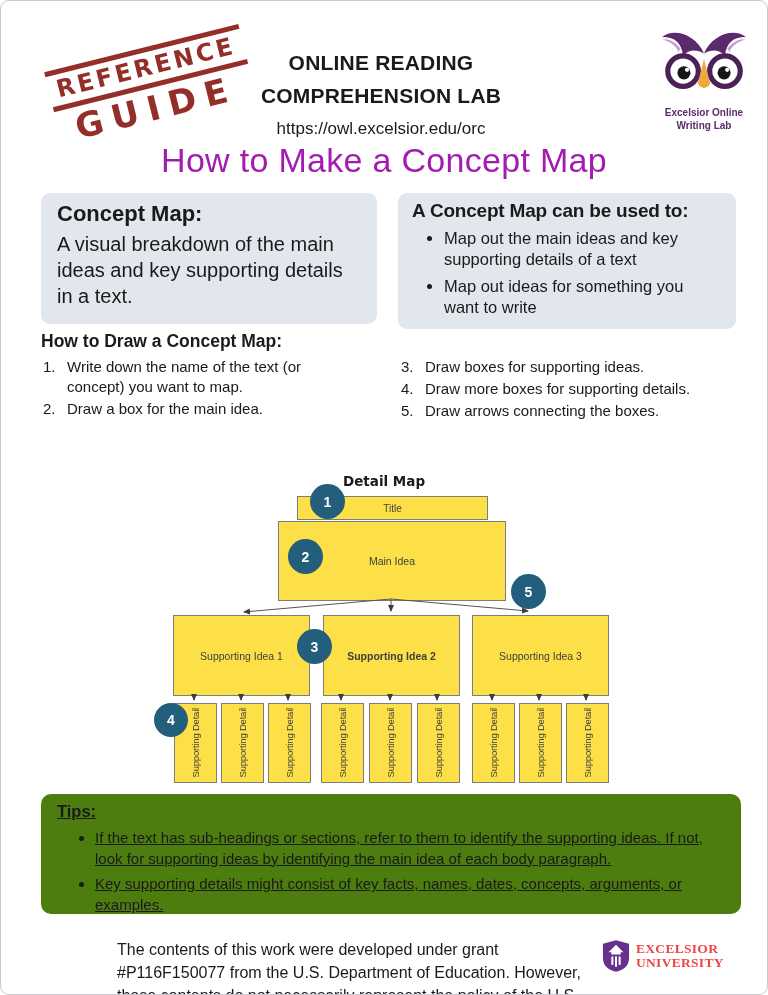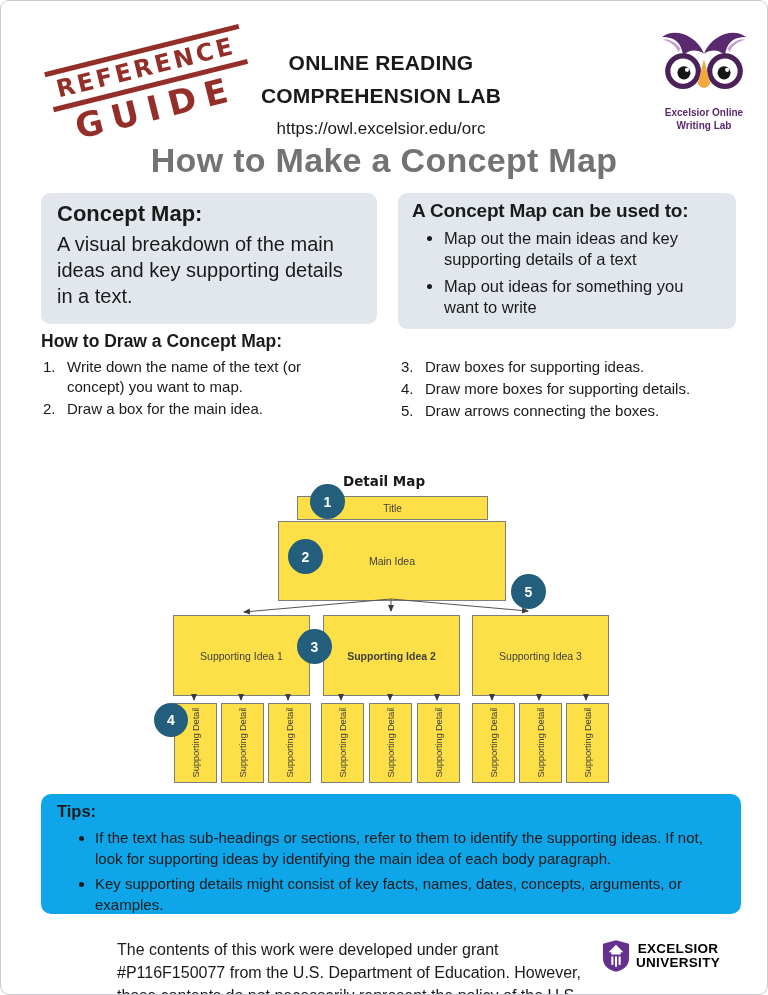--- a/index.html
+++ b/index.html
@@ -23,21 +23,21 @@
 
   .org-block { position:absolute; left:180px; top:46px; width:400px; text-align:center; }
   .org-line { font-size:21px; font-weight:bold; line-height:1.55; letter-spacing:0.2px; }
   .org-url  { font-size:17px; margin-top:7px; }
 
   .owl-wrap { position:absolute; left:646px; top:28px; width:114px; text-align:center; }
   .owl-caption { font-size:10px; color:#5b2a6e; line-height:1.25; margin-top:2px; font-weight:bold; }
 
   .main-title {
     position:absolute; left:0; top:140px; width:100%; text-align:center;
-    font-size:34px; font-weight:bold; color:#737373; letter-spacing:0.3px;
+    font-size:34px; font-weight:normal; color:#a21caf; letter-spacing:0.3px;
   }
 
   
   .box { position:absolute; background:#e2e7ed; border-radius:9px; box-sizing:border-box; }
   .def-box { left:40px; top:192px; width:336px; height:131px; padding:8px 16px; }
   .def-box h2 { margin:0 0 5px; font-size:22px; }
   .def-box p  { margin:0; font-size:20px; line-height:1.29; }
   .uses-box { left:397px; top:192px; width:338px; height:136px; padding:7px 14px; }
   .uses-box h2 { margin:0; font-size:19px; letter-spacing:-0.2px; }
   .uses-box ul { margin:6px 0 0; padding-left:32px; font-size:16.5px; line-height:1.3; }
@@ -75,31 +75,31 @@
            display:flex; align-items:center; justify-content:center; z-index:3; }
   .b1 { left:309px; top:13px;  }
   .b2 { left:287px; top:68px;  }
   .b3 { left:296px; top:158px; }
   .b4 { left:153px; top:232px; width:34px; height:34px; }
   .b5 { left:510px; top:103px; }
   .arrows { position:absolute; left:0; top:0; z-index:2; pointer-events:none; }
 
   
   .tips { position:absolute; left:40px; top:793px; width:700px; height:120px;
-          background:#0ea5e9; border-radius:10px; padding:8px 16px; box-sizing:border-box; }
+          background:#4d7c0f; border-radius:10px; padding:8px 16px; box-sizing:border-box;text-decoration:underline; }
   .tips h2 { margin:0; font-size:16.5px; }
   .tips ul { margin:7px 0 0; padding-left:38px; font-size:15px; line-height:1.37; }
   .tips li { margin-bottom:5px; }
 
   
   .cc-badge  { position:absolute; left:28px; top:938px; }
   .disclaimer{ position:absolute; left:116px; top:938px; width:482px; font-size:16px; line-height:1.43; }
   .univ { position:absolute; left:601px; top:938px; display:flex; align-items:center; }
-  .univ-text { margin-left:6px; font-size:13.5px; font-weight:800; color:#000000;
-               line-height:1.06; letter-spacing:0.3px; font-family:Liberation Sans, sans-serif;text-align:center; }
+  .univ-text { margin-left:6px; font-size:13.5px; font-weight:800; color:#ef4444;
+               line-height:1.06; letter-spacing:0.3px; font-family:Liberation Serif, serif; }
 </style>
 </head>
 <body>
 
 <div class="page">
 
   <div class="stamp">
     <div class="stamp-l1">REFERENCE</div>
     <div class="stamp-l2">GUIDE</div>
   </div>

